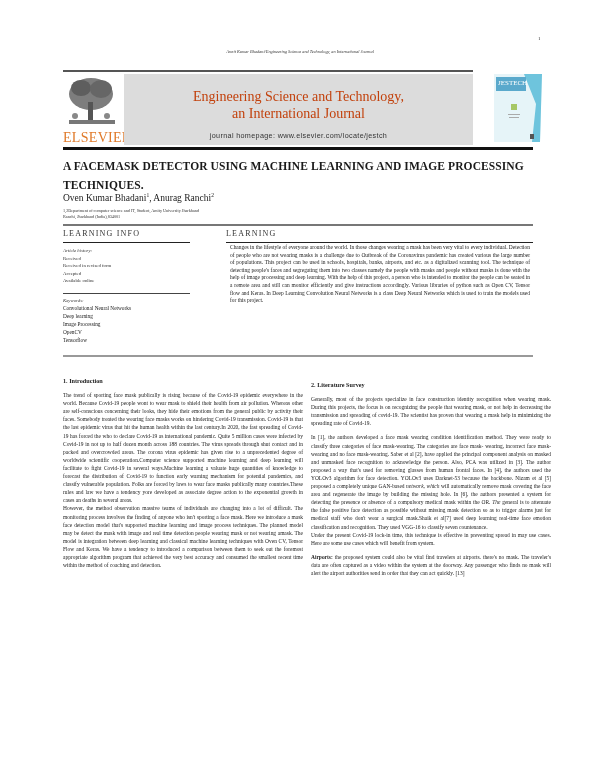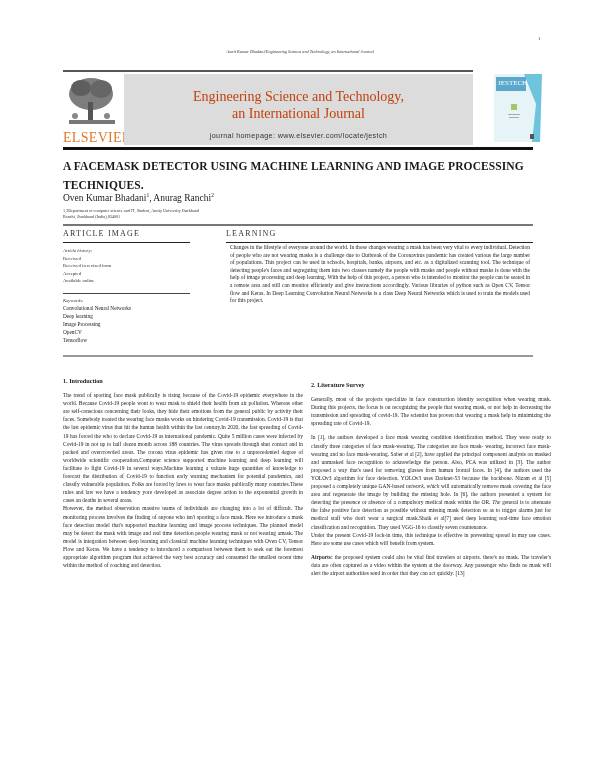--- a/index.html
+++ b/index.html
@@ -99,21 +99,21 @@
 <div class="abs authors">
   <span>Oven Kumar Bhadani</span><sup>1</sup><span>, </span><span>Anurag Ranchi</span><sup>2</sup>
 </div>
 <div class="abs affil">
   <div>1,2Department of computer science and IT, Student, Amity University Jharkhand</div>
   <div>Ranchi, Jharkhand (India),834001</div>
 </div>
 
 <div class="abs rule-full"></div>
 
-<div class="abs section-label ai-label">ARTICLE IMAGE</div>
+<div class="abs section-label ai-label">LEARNING INFO</div>
 <div class="abs section-label abs-label">LEARNING</div>
 <div class="abs ai-rule"></div>
 <div class="abs abs-rule"></div>
 
 <div class="abs ai-hist">
   <div class="it">Article history:</div>
   <div>Received</div>
   <div>Received in revised form</div>
   <div>Accepted</div>
   <div>Available online</div>

